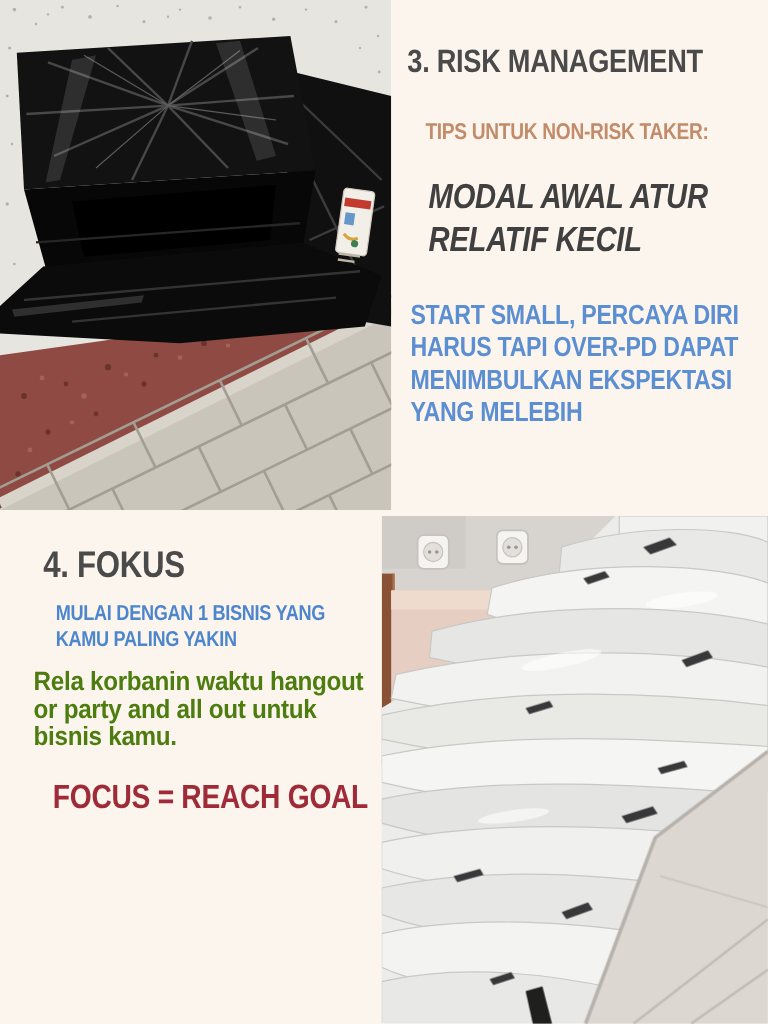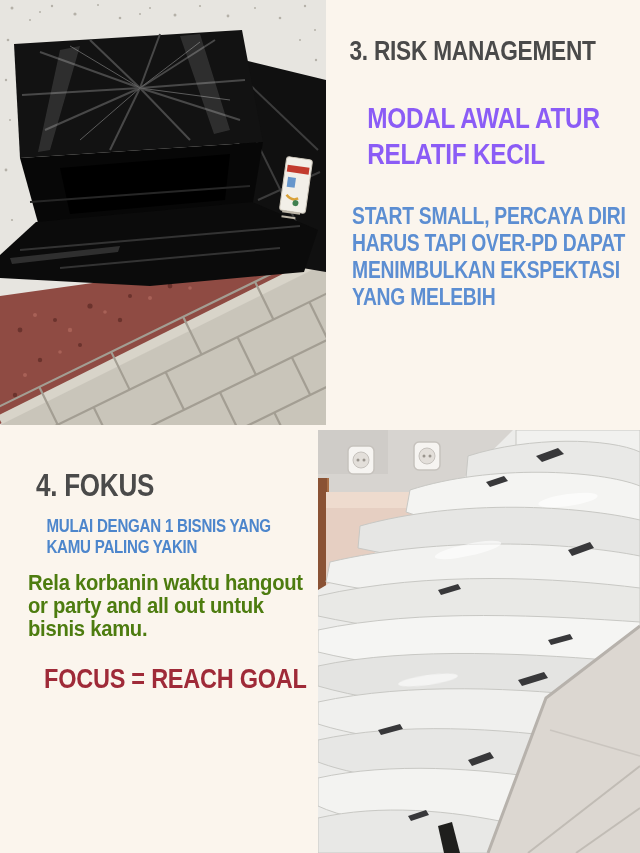--- a/index.html
+++ b/index.html
@@ -6,34 +6,34 @@
   html,body { background:#fbf5ed; }
   body { font-family:"Liberation Sans", sans-serif; }
   .canvas {
     position:relative; width:640px; height:853px;
     background:#fbf5ed; overflow:hidden;
   }
   .photo { position:absolute; overflow:hidden; line-height:0; }
   .photo-tl { left:0; top:0; width:326px; height:425px; }
   .photo-br { left:318px; top:430px; width:322px; height:423px; }
   .panel { position:absolute; }
-  .panel-tr { left:326px; top:0; width:314px; height:425px; padding-top:36px; }
-  .panel-bl { left:0; top:446px; width:318px; height:327px; padding-top:22px; }
+  .panel-tr { left:316px; top:0; width:314px; height:425px; padding-top:36px; }
+  .panel-bl { left:0; top:431px; width:318px; height:327px; padding-top:22px; }
 
   .txt { font-weight:700; }
   .txt .inner {
     display:block; width:max-content; white-space:pre;
     transform:scaleX(0.84); letter-spacing:-0.3px;
   }
   .center .inner { margin:0 auto; transform-origin:50% 50%; }
   .left .inner { transform-origin:0 50%; }
 
   .tr-title  { color:#4a4a4a; font-size:27px; line-height:31px; margin:0 40px 33px 0; }
   .tr-sub    { color:#c28b69; font-size:19px; line-height:22px; margin-bottom:24px; }
-  .tr-high   { color:#8b5cf6; font-size:29px; line-height:36px; margin-bottom:31px; }
+  .tr-high   { color:#404040; font-size:29px; line-height:36px; margin-bottom:31px;font-style:italic; }
   .tr-body   { color:#5c8ed2; font-size:23px; line-height:27px; }
 
   .bl-title  { color:#4a4a4a; font-size:31px; line-height:35px; margin-left:36px; margin-bottom:13px; }
   .bl-sub    { color:#4d86cc; font-size:18px; line-height:21px; margin-bottom:13px; }
   .bl-high   { color:#bd8663; font-size:26px; line-height:26px; margin-left:28px; margin-bottom:29px; }
   .bl-warn   { color:#9f2a38; font-size:30px; line-height:30px; margin-bottom:13px; }
   .bl-body   { color:#4d7c0f; font-size:22px; line-height:23px; margin-left:28px; margin-bottom:23px; letter-spacing:0; }
   .bl-body .inner { transform:scaleX(0.92); }
   .bl-foot   { color:#9f2a38; font-size:28px; line-height:32px;padding-left:19px; }
 </style>
@@ -159,20 +159,23 @@
         <rect x="286" y="212" width="18" height="2" fill="#bdb6a8"></rect>
         <rect x="286" y="217" width="14" height="2" fill="#bdb6a8"></rect>
       </g>
     </svg>
   </div>
 
   <div class="panel panel-tr">
     <div class="txt center tr-title">
       <span class="inner">3. RISK MANAGEMENT</span>
     </div>
+    <div class="txt center tr-sub">
+      <span class="inner">TIPS UNTUK NON-RISK TAKER:</span>
+    </div>
     <div class="txt center tr-high">
       <span class="inner">MODAL AWAL ATUR
 RELATIF KECIL</span>
     </div>
     <div class="txt center tr-body">
       <span class="inner">START SMALL, PERCAYA DIRI
 HARUS TAPI OVER-PD DAPAT
 MENIMBULKAN EKSPEKTASI
 YANG MELEBIH</span>
     </div>

